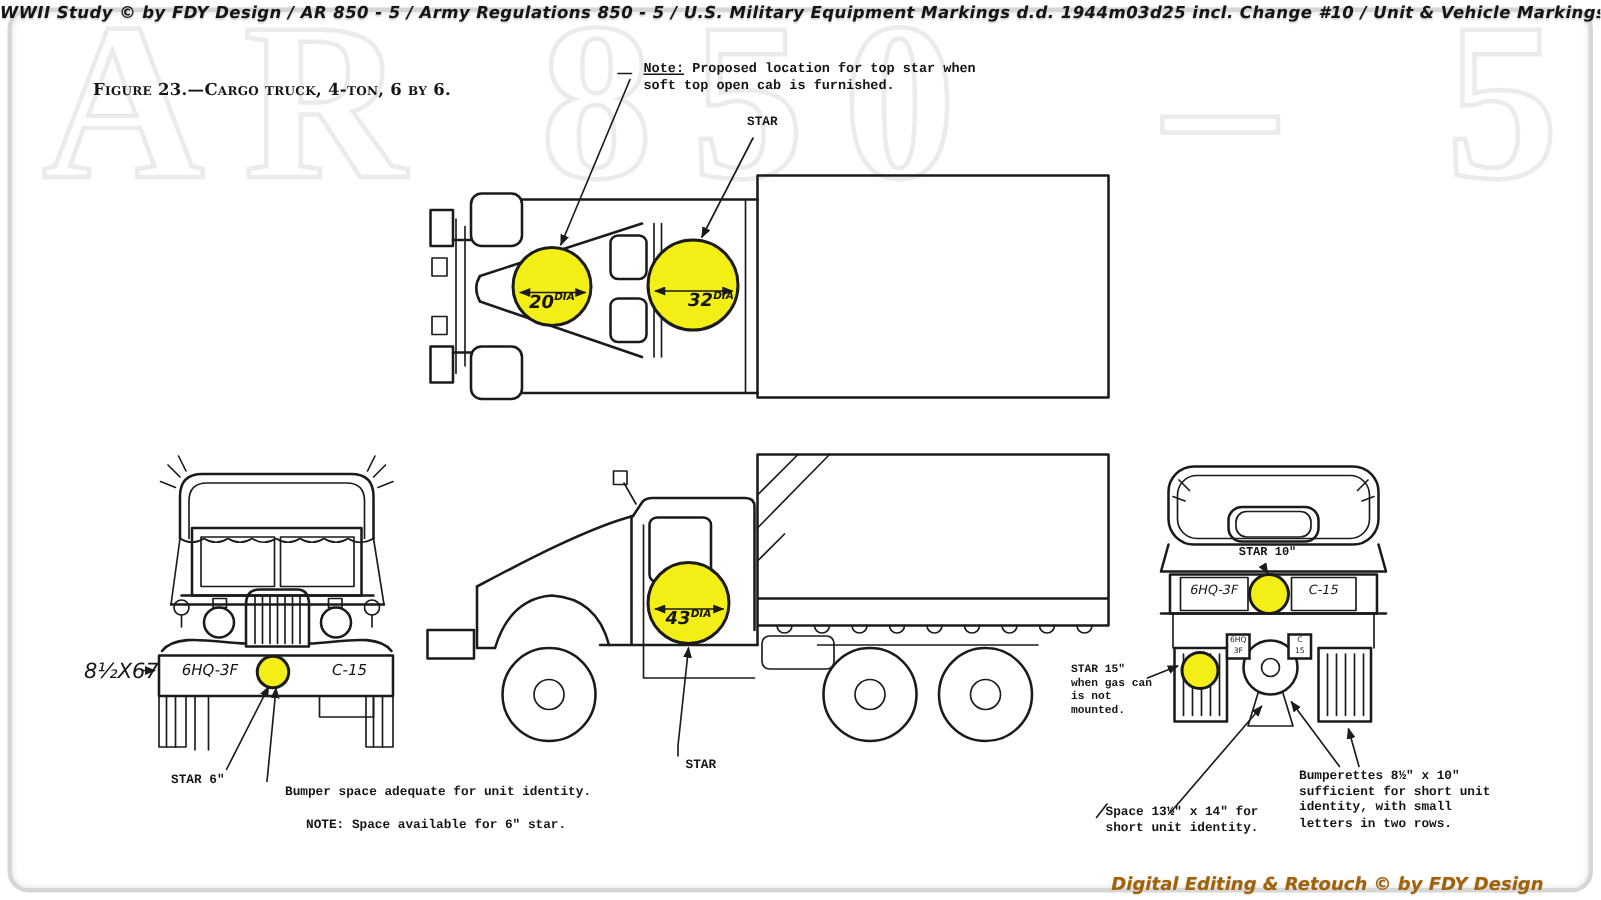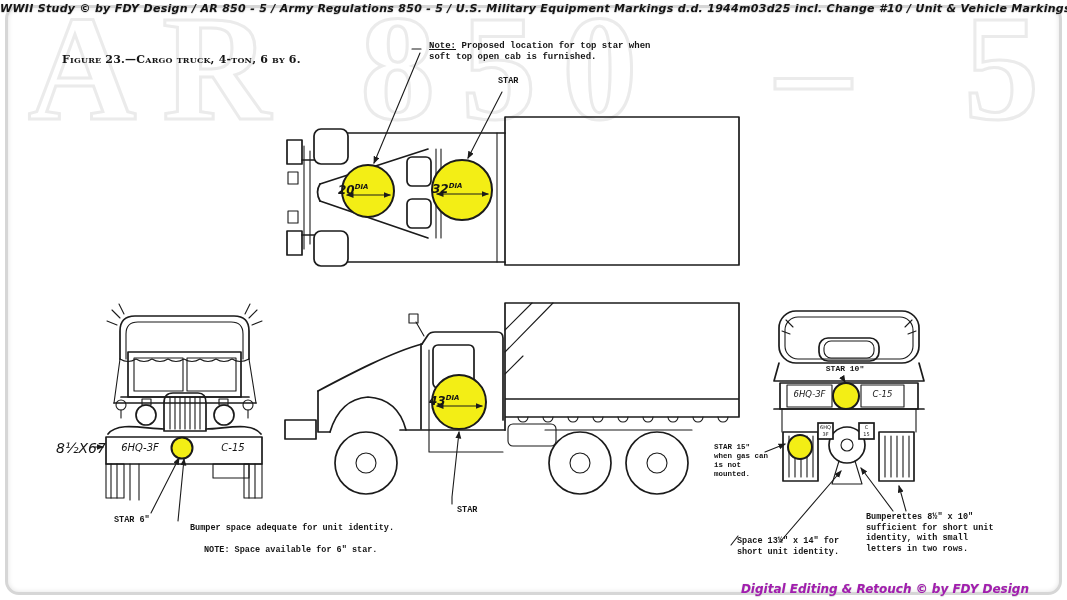--- a/index.html
+++ b/index.html
@@ -9,32 +9,32 @@
          box-shadow:inset 0 0 5px rgba(0,0,0,.12);}
   
   .wm-top{position:absolute;left:0;right:0;top:2px;text-align:center;
           font:italic bold 11px "DejaVu Sans",sans-serif;color:#f0f0f0;
           text-shadow:0 0 1px #c4c4c4,0 1px 1px #d8d8d8;letter-spacing:.3px;white-space:nowrap;z-index:1;}
   .wm-big{position:absolute;left:28px;right:28px;top:-18px;display:flex;justify-content:space-between;
           align-items:flex-start;font:bold 150px "Liberation Serif",serif;color:#ffffff;
           -webkit-text-stroke:3px #ebebeb;text-shadow:0 0 2px #eeeeee;z-index:1;}
   .wm-big .sp{letter-spacing:26px;}
   .wm-br{position:absolute;right:38px;bottom:4px;font:italic bold 12px "DejaVu Sans",sans-serif;
-         color:#a21caf;text-shadow:0 0 1px #c8c8c8,0 1px 1px #dcdcdc;z-index:1;}
+         color:#a16207;text-shadow:0 0 1px #c8c8c8,0 1px 1px #dcdcdc;z-index:1;}
   
   #art{position:absolute;left:0;top:0;z-index:2;}
   .ln{fill:none;stroke:#1b1b1b;stroke-width:1.7;stroke-linecap:round;stroke-linejoin:round;}
   .tn{fill:none;stroke:#1b1b1b;stroke-width:1.1;stroke-linecap:round;stroke-linejoin:round;}
   .wf{fill:#ffffff;stroke:#1b1b1b;stroke-width:1.7;}
   .star{stroke:#1b1b1b;stroke-width:2;}
   .lbl{position:absolute;z-index:3;color:#151515;}
   .mono{font-family:"Liberation Mono",monospace;font-weight:bold;}
   .hand{font-family:"DejaVu Sans",sans-serif;font-weight:normal;font-style:italic;}
   .caption{font-family:"DejaVu Serif",serif;font-weight:bold;font-size:11px;font-variant:small-caps;letter-spacing:.2px;}
-  .dia-lbl{font-family:"DejaVu Sans",sans-serif;font-weight:bold;font-style:italic;font-size:12px;}
+  .dia-lbl{text-align:center;font-family:"DejaVu Sans",sans-serif;font-weight:bold;font-style:italic;font-size:12px;margin-top:11px;}
   .dia-lbl sup{font-size:7px;vertical-align:super;}
   .u{text-decoration:underline;}
   .ctr{text-align:center;}
 </style>
 </head>
 <body>
 
 <div id="page">
   <div class="sheet"></div>
 

